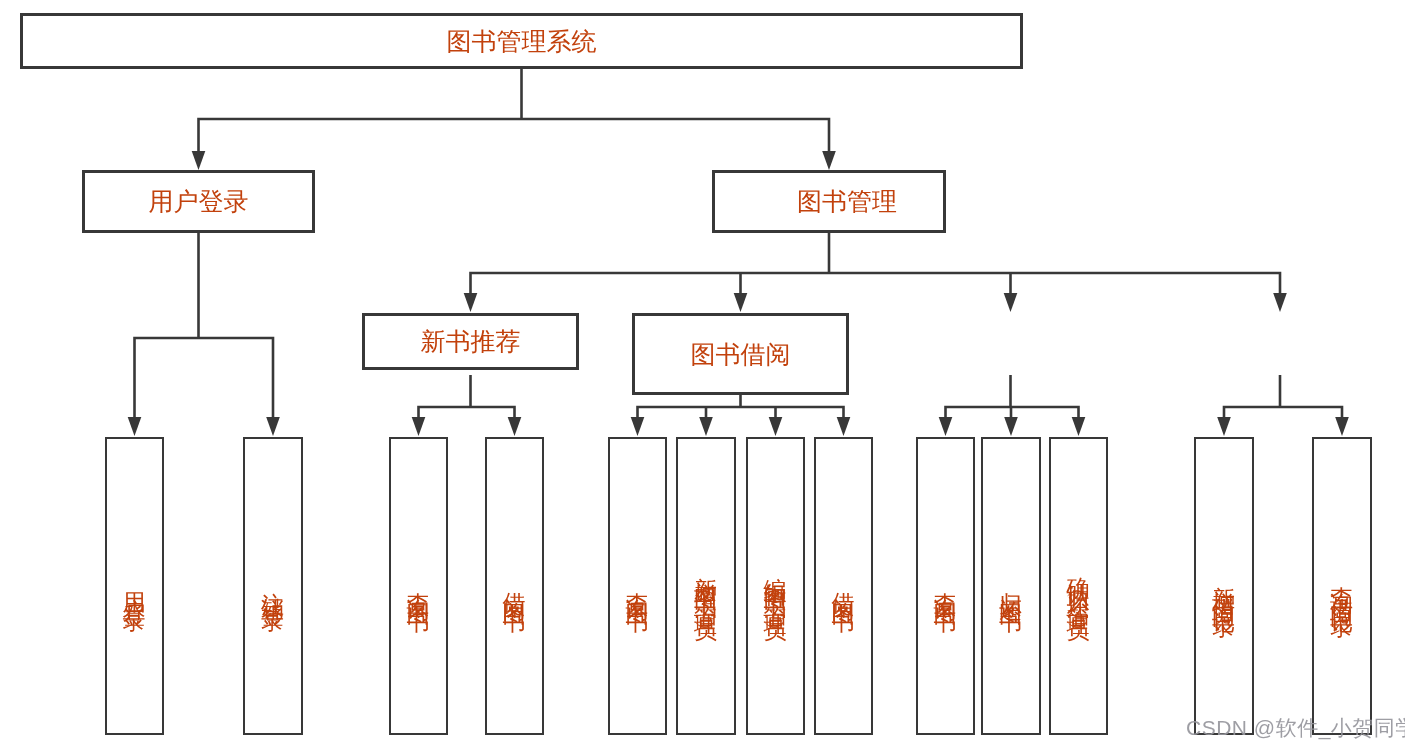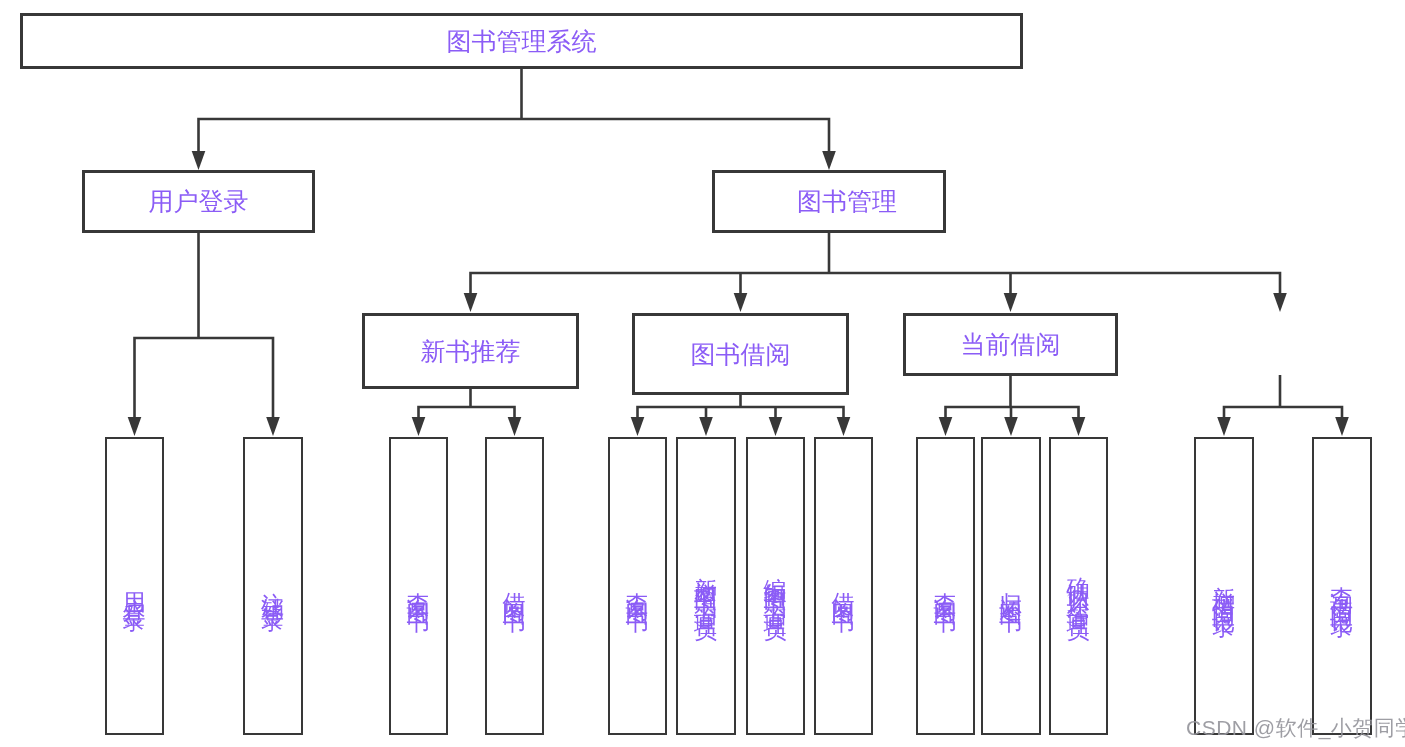--- a/index.html
+++ b/index.html
@@ -12,21 +12,21 @@
     color: #2f2f2f;
   }
   .canvas { position: absolute; left: 0; top: 0; width: 1405px; height: 747px; }
   svg.connectors { position: absolute; left: 0; top: 0; z-index: 1; }
   .box {
     position: absolute; z-index: 2;
     background: #ffffff;
     border: 3px solid #383838;
     box-sizing: border-box;
     display: flex; align-items: center; justify-content: center;
-    font-size: 25px; color: #8b5cf6;
+    font-size: 25px; color: #c2410c;
     white-space: nowrap;
   }
   .leaf { border-width: 2.5px; }
   .vtext {
     writing-mode: vertical-rl;
     text-orientation: mixed;
     font-size: 23px;
     letter-spacing: 6px;
     line-height: 1.05;
   }
@@ -94,23 +94,22 @@
       <polygon points="1217.2,417 1230.8,417 1224,436"></polygon>
       <polygon points="1335.2,417 1348.8,417 1342,436"></polygon>
     </g>
   </svg>
 
   <div class="box" style="left:20px; top:13px; width:1003px; height:56px;">图书管理系统</div>
 
   <div class="box" style="left:82px; top:170px; width:233px; height:63px;">用户登录</div>
   <div class="box" style="left:712px; top:170px; width:234px; height:63px;padding-left:36px;">图书管理</div>
 
-  <div class="box" style="left:362px; top:313px; width:217px; height:76px;">新书推荐</div>
+  <div class="box" style="left:362px; top:313px; width:217px; height:57px;">新书推荐</div>
   <div class="box" style="left:632px; top:313px; width:217px; height:82px;">图书借阅</div>
-  <div class="box" style="left:903px; top:313px; width:215px; height:63px;">当前借阅</div>
 
   <div class="box leaf" style="left:105px; top:437px; width:59px; height:298px;">
     <span class="vtext">用户登录</span>
   </div>
   <div class="box leaf" style="left:243px; top:437px; width:60px; height:298px;">
     <span class="vtext">注销登录</span>
   </div>
 
   <div class="box leaf" style="left:389px; top:437px; width:59px; height:298px;">
     <span class="vtext">查询图书</span>

